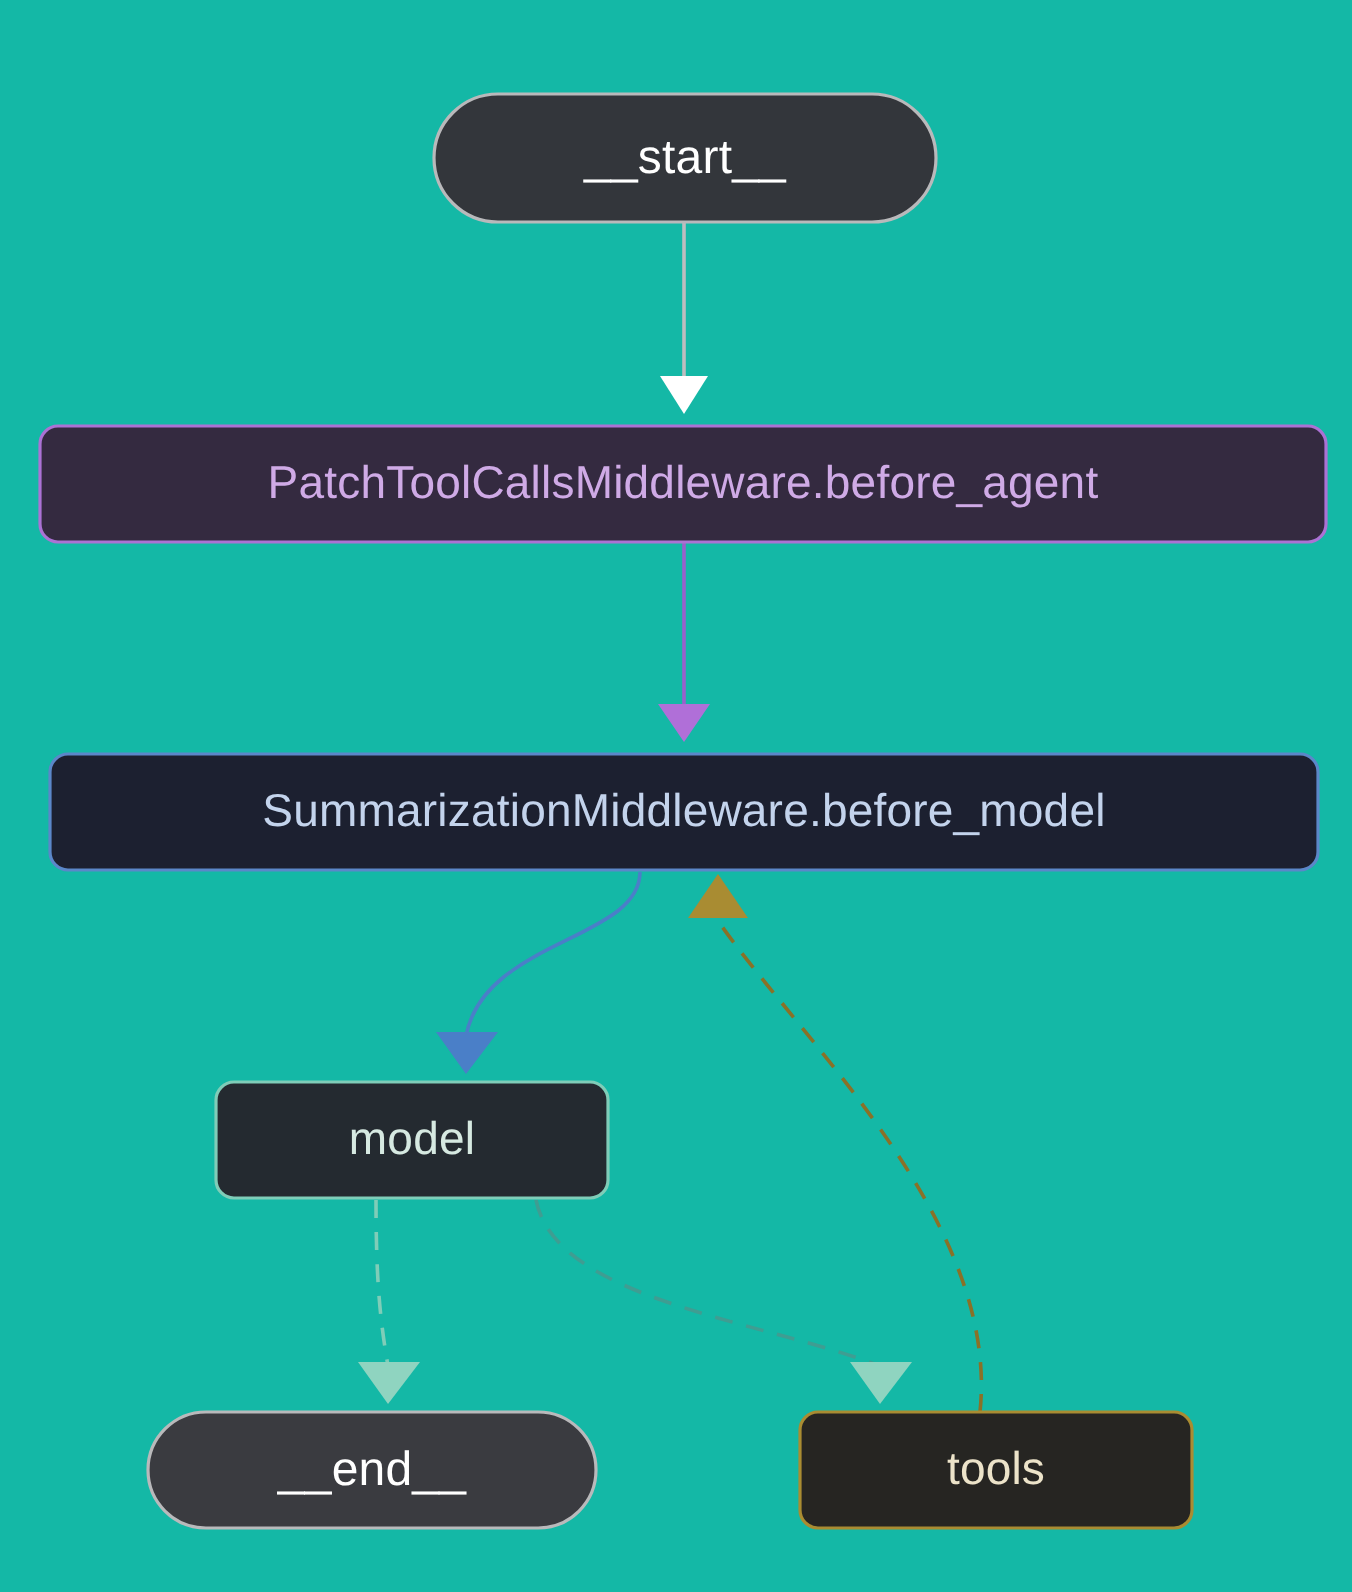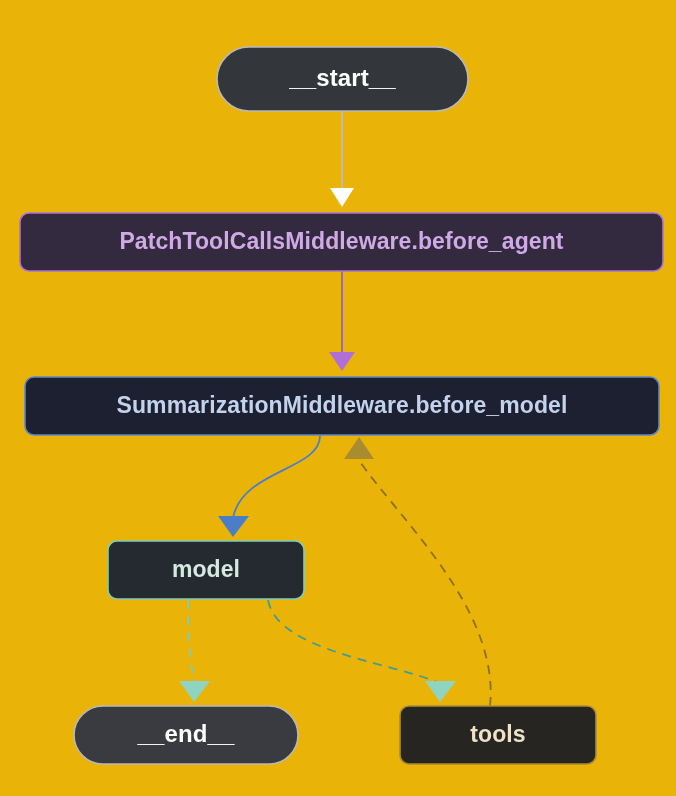--- a/index.html
+++ b/index.html
@@ -35,21 +35,21 @@
   .node-label.terminal { font-size: 24px; fill: #ffffff; }
   .node-label.purple   { fill: #cfaae6; }
   .node-label.blue     { fill: #c3d3ec; }
   .node-label.teal     { fill: #d6e9e1; }
   .node-label.olive    { fill: #ece3c9; }
   .node-shape { stroke-width: 1.6px; }
 </style>
 </head>
 <body style="background: rgb(25, 26, 31);">
 
-<div id="graph-root" style="background: #eab308; font-weight: bold;">
+<div id="graph-root" style="background: #14b8a6;">
   <svg class="diagram" viewBox="0 0 676 796" xmlns="http://www.w3.org/2000/svg">
 
     <g>
       <g>
         <path fill="none" stroke-width="1.8" d="M 342,111 L 342,190" stroke="#bdbdbf"></path>
         <polygon points="330,188 354,188 342,207" fill="#ffffff"></polygon>
       </g>
       <g>
         <path fill="none" stroke-width="1.8" d="M 342,271 L 342,354" stroke="#9a60cc"></path>
         <polygon points="329,352 355,352 342,371" fill="#b06fd8"></polygon>

